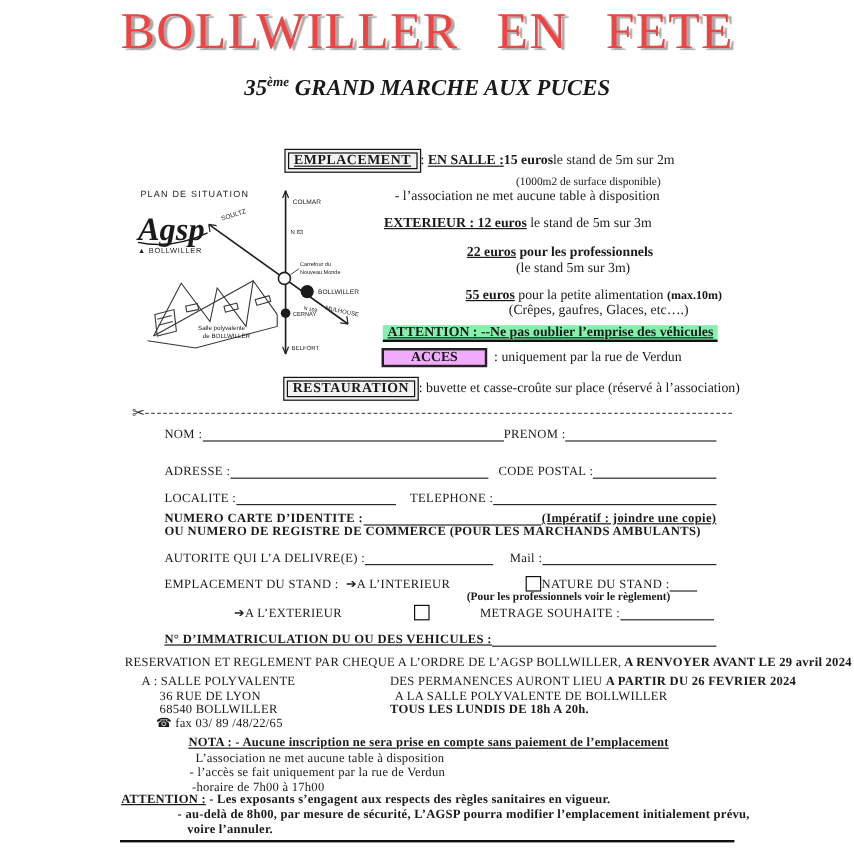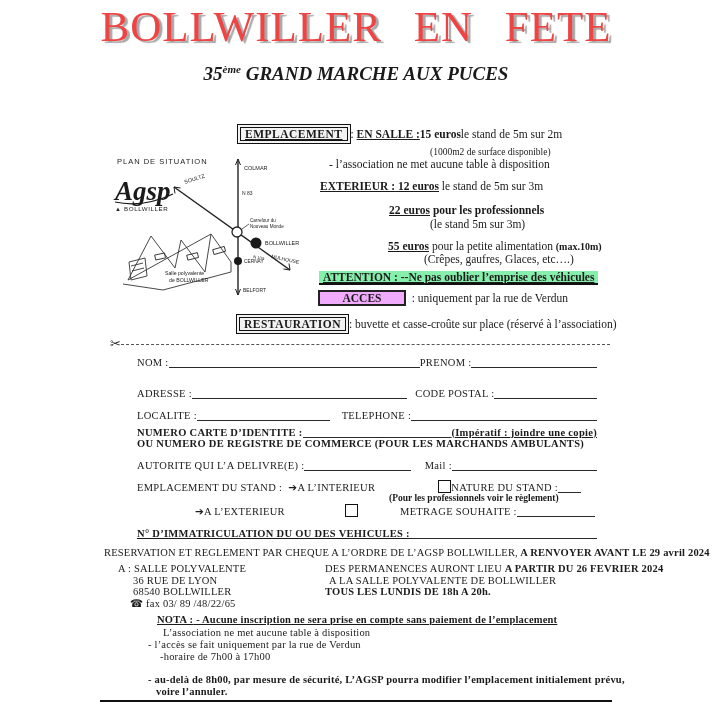--- a/index.html
+++ b/index.html
@@ -195,21 +195,24 @@
   <div class="abs ft" style="left:325px;top:563px;line-height:11.5px;">
     <div><span>DES  PERMANENCES  AURONT  LIEU </span><span class="b">A PARTIR  DU 26 FEVRIER  2024</span></div>
     <div style="margin-left:4px;">A LA SALLE  POLYVALENTE  DE BOLLWILLER</div>
     <div class="b">TOUS  LES LUNDIS  DE  18h A 20h.</div>
   </div>
 
   <div class="abs ft" style="left:133px;top:614px;margin-left:24px;">
     <span class="b u">NOTA :</span><span class="b u"> - Aucune  inscription ne sera prise en compte sans paiement de l’emplacement</span>
   </div>
   <div class="abs ft" style="left:163px;top:627px;">L’association ne met aucune table à disposition</div>
-  <div class="abs ft" style="left:148px;top:639px;">- l’accès  se fait uniquement par la rue de Verdun</div>
+  <div class="abs ft" style="left:158px;top:639px;">- l’accès  se fait uniquement par la rue de Verdun</div>
   <div class="abs ft" style="left:160px;top:651px;">-horaire  de 7h00 à 17h00</div>
 
+  <div class="abs ft" style="left:101px;top:661px;">
+    <span class="b u">ATTENTION :</span><span class="b"> -  Les exposants s’engagent aux respects des règles sanitaires en vigueur.</span>
+  </div>
   <div class="abs ft b" style="left:148px;top:674px;">- au-delà de 8h00, par mesure de sécurité, L’AGSP pourra modifier l’emplacement initialement prévu,</div>
   <div class="abs ft b" style="left:156px;top:686px;">voire l’annuler.</div>
 
   <div class="abs rule" style="left:100px;right:100px;top:700px;"></div>
 
 </div>
 
 </body></html>

